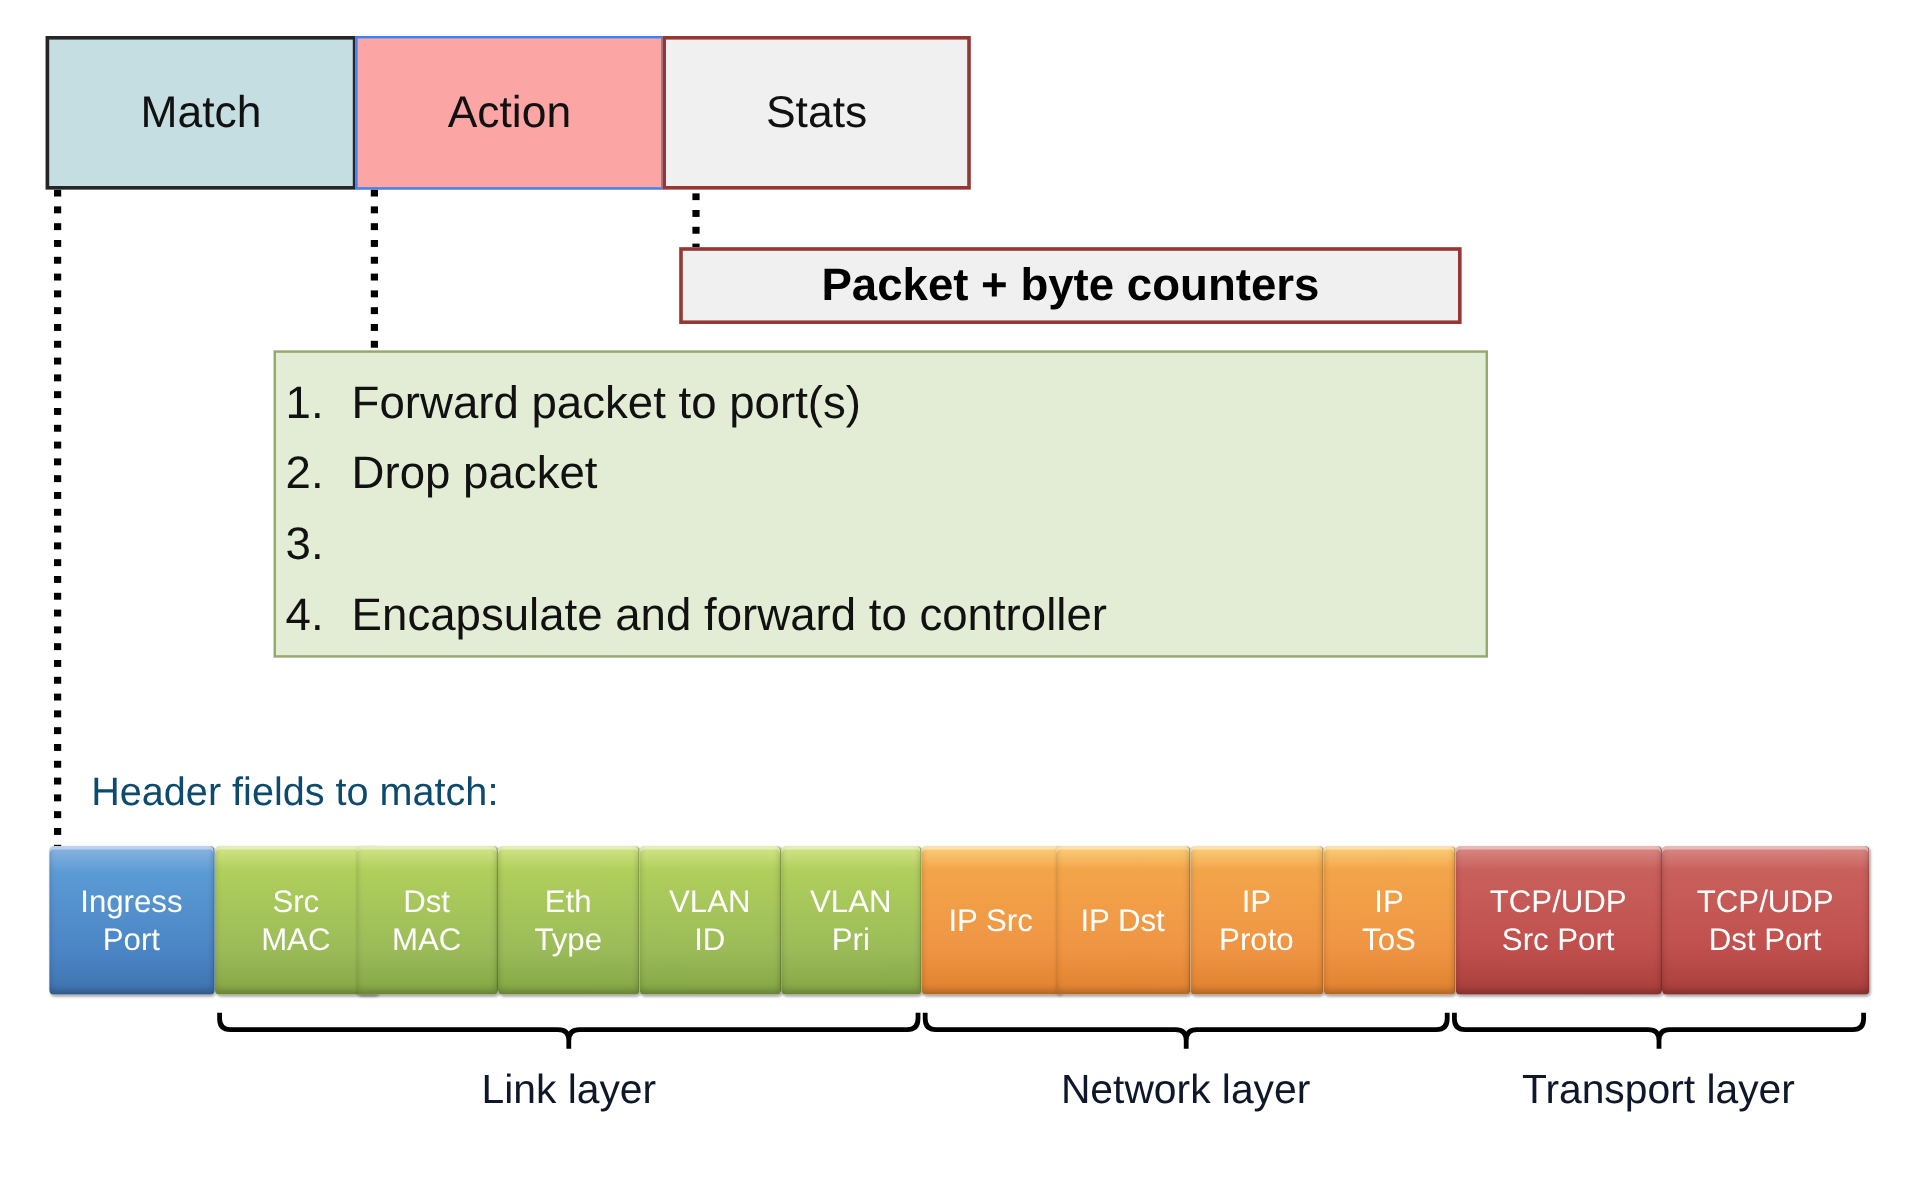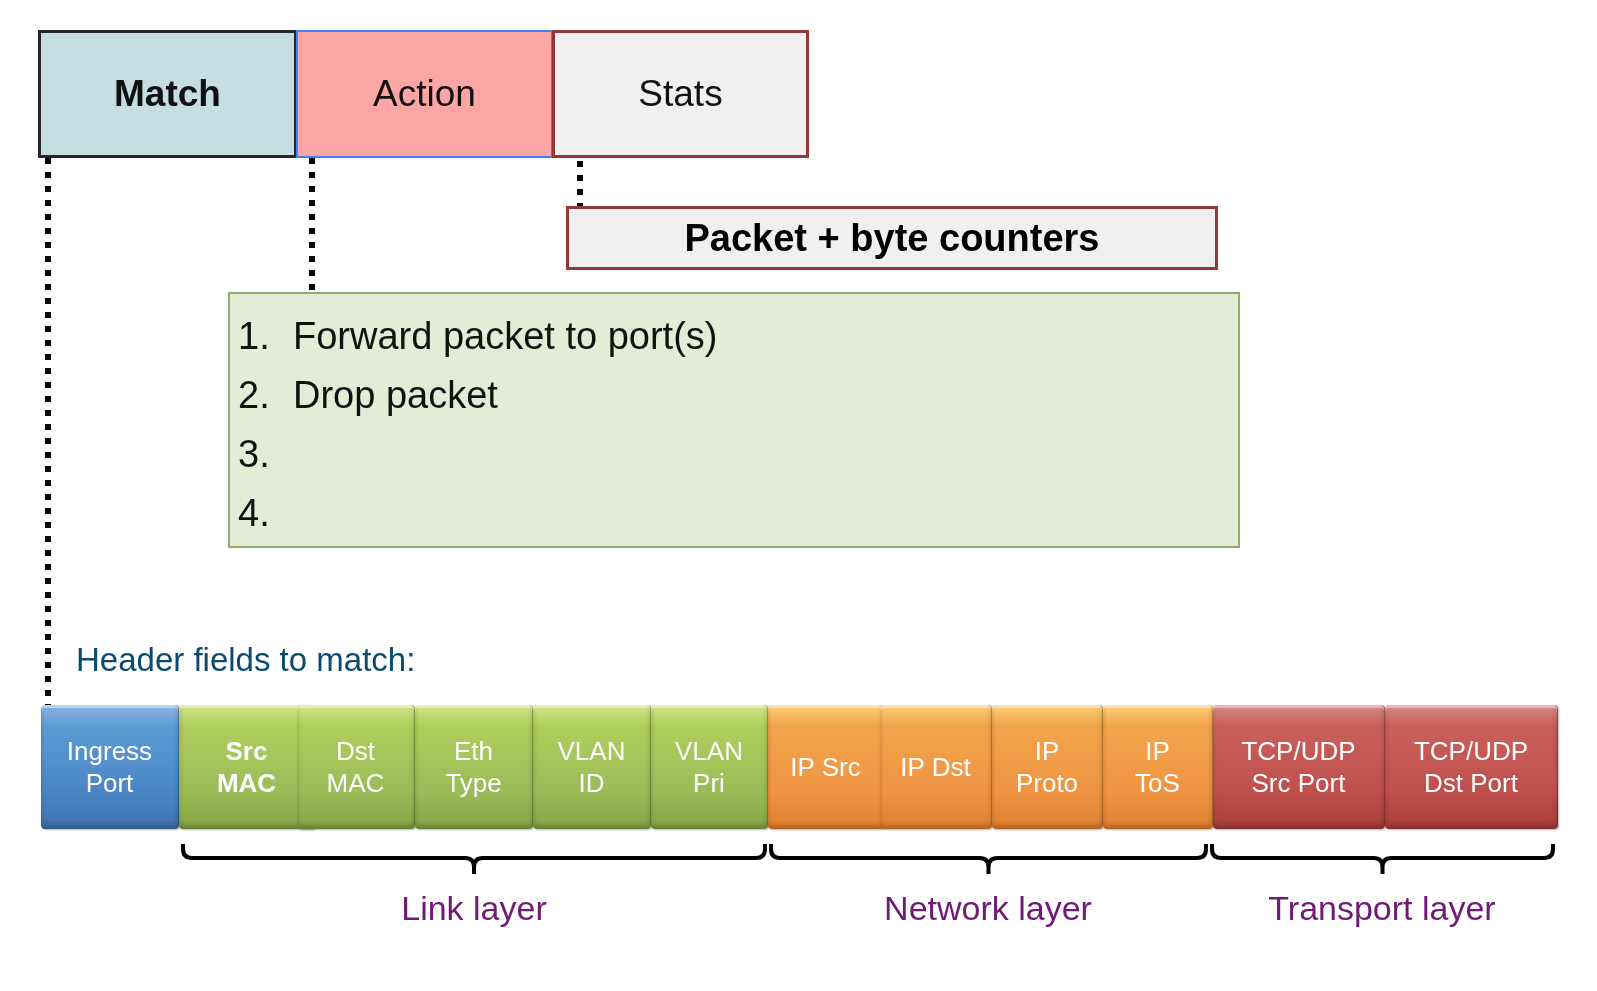--- a/index.html
+++ b/index.html
@@ -26,21 +26,20 @@
     align-items: center;
     justify-content: center;
     font-size: 37px;
     color: #111;
   }
   #box-match {
     left: 38px;
     width: 259px;
     background: #c4dee2;
     border: 3px solid #262626;
-    font-weight: bold;
   }
   #box-action {
     left: 296px;
     width: 257px;
     background: #fca5a5;
     border: 2px solid #3b82f6;
   }
   #box-stats {
     left: 552px;
     width: 257px;
@@ -148,21 +147,21 @@
   }
   .field.c-red {
     background: linear-gradient(to bottom, #d98b86 0%, #c9605c 16%, #c0504d 68%, #a83e3b 100%);
   }
 
   
   #braces { position: absolute; left: 0; top: 836px; }
   .layer-label {
     position: absolute;
     font-size: 34px;
-    color: #701a75;
+    color: #0f172a;
     text-align: center;
     white-space: nowrap;
   }
 </style>
 </head>
 <body>
 
 <div class="entry-box" id="box-match">
   <span>Match</span>
 </div>
@@ -188,31 +187,32 @@
   </div>
   <div class="action-row">
     <span class="action-num">2.</span>
     <span class="action-text">Drop packet</span>
   </div>
   <div class="action-row">
     <span class="action-num">3.</span>
   </div>
   <div class="action-row">
     <span class="action-num">4.</span>
+    <span class="action-text">Encapsulate and forward to controller</span>
   </div>
 </div>
 
 <div id="header-caption">Header fields to match:</div>
 
 <div id="fields-row">
     <div class="field c-blue" style="left: 0px; width: 138px;">
       <span>Ingress</span>
       <span>Port</span>
     </div>
-    <div class="field c-green" style="left: 138px; width: 136px; font-weight: bold;">
+    <div class="field c-green" style="left: 138px; width: 136px;">
       <span>Src</span>
       <span>MAC</span>
     </div>
     <div class="field c-green" style="left: 256px; width: 118px;">
       <span>Dst</span>
       <span>MAC</span>
     </div>
     <div class="field c-green" style="left: 374px; width: 118px;">
       <span>Eth</span>
       <span>Type</span>

